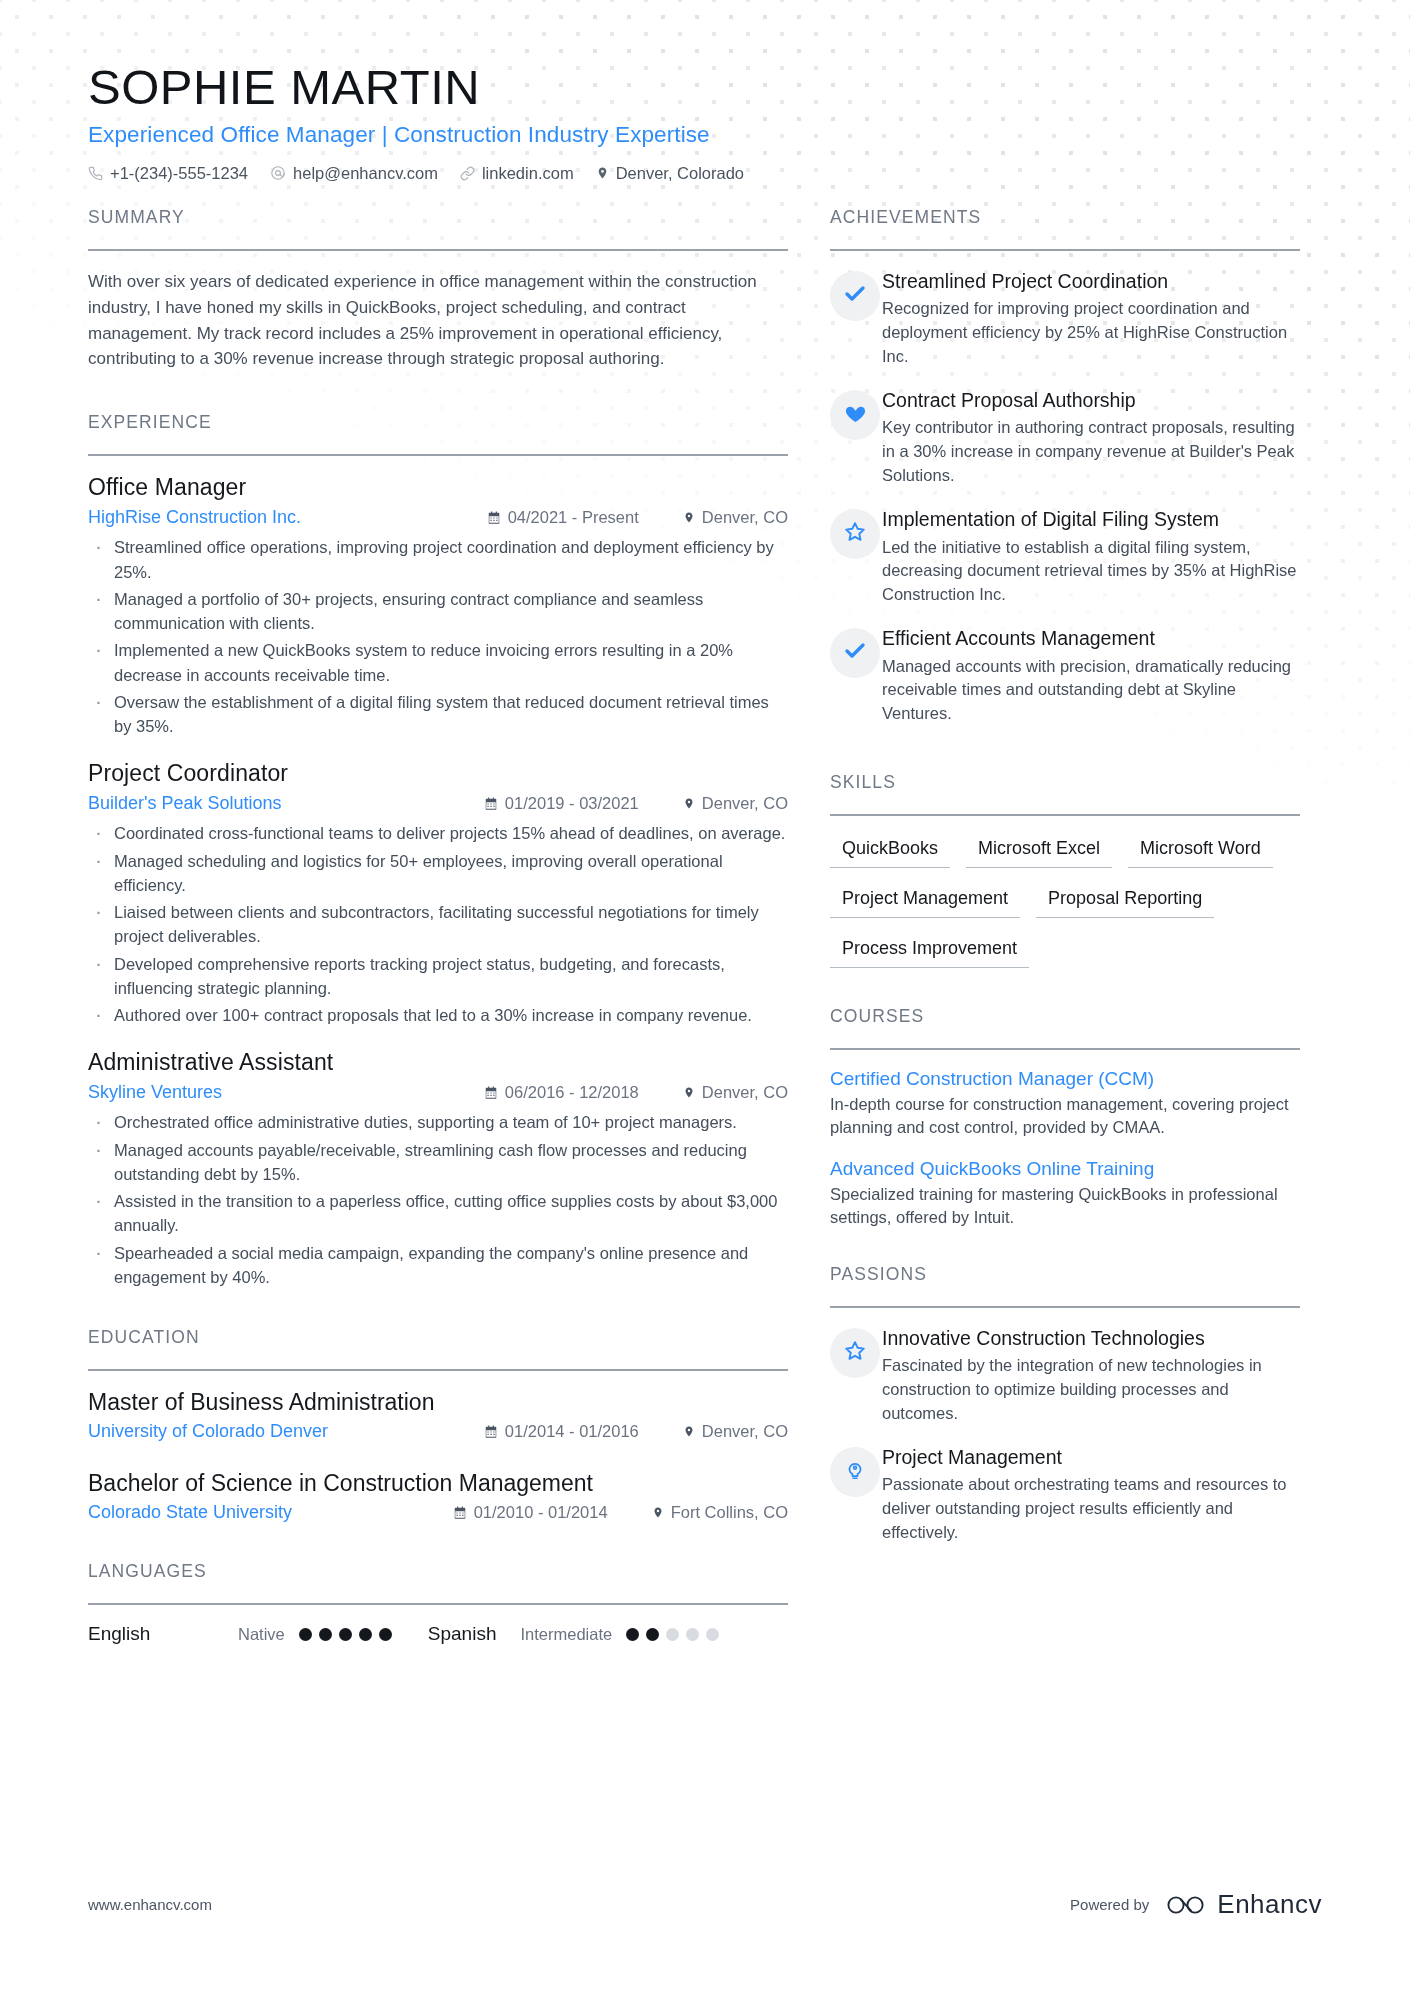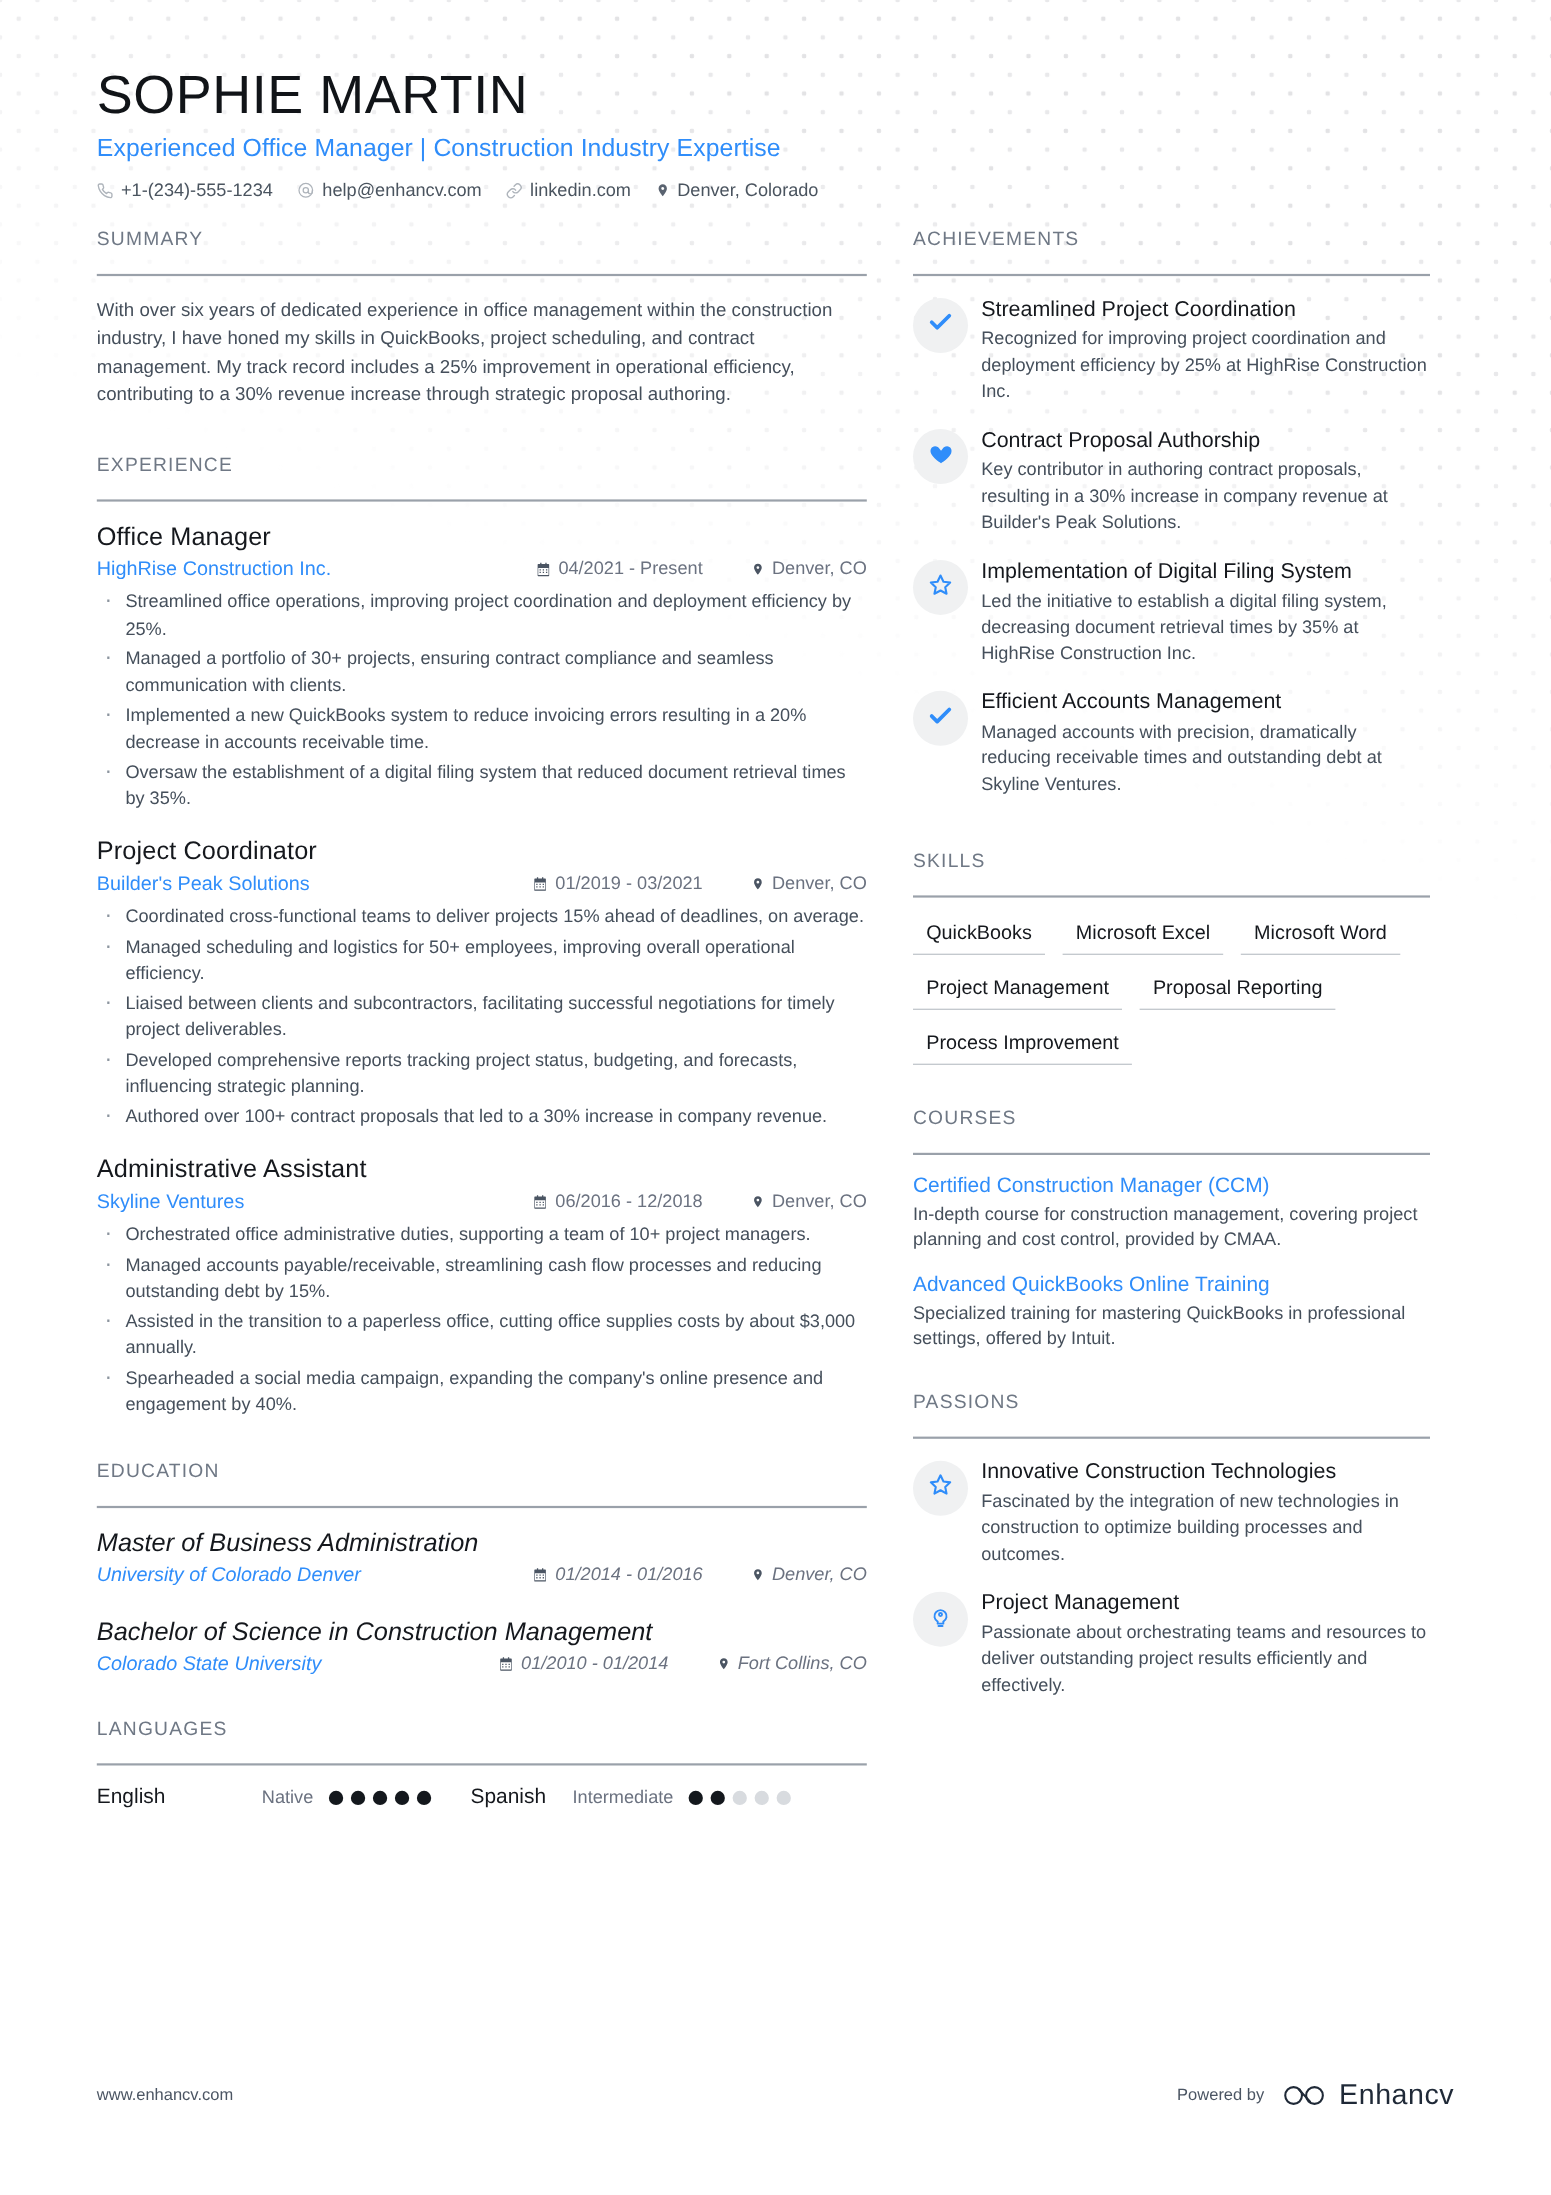--- a/index.html
+++ b/index.html
@@ -66,37 +66,37 @@
   .bullets{ list-style:none; }
   .bullets li{
     position:relative; padding-left:26px; font-size:16.5px; line-height:1.47;
     color:#454f5b; margin-bottom:3px;
   }
   .bullets li:before{
     content:"·"; position:absolute; left:7px; top:-4px; font-size:21px; color:#8b949e;
   }
 
   
-  .edu{ margin-bottom:12px;font-style:italic; }
+  .edu{ margin-bottom:12px; }
   .edu-degree{ font-size:23px; color:#15181d; margin-bottom:5px; }
   .edu-meta{ display:flex; align-items:center; }
   .edu-school{ font-size:18px; color:#2f8dfa; }
 
   
   .lang-row{ display:flex; align-items:center; gap:0; margin-top:4px; }
   .lang-block{ display:flex; align-items:center; }
   .lang-name{ font-size:19px; color:#15181d; width:150px; }
   .lang-level{ font-size:16.5px; color:#6b7280; margin-right:14px; }
   .dots{ display:flex; gap:7px; align-items:center; }
   .dot{ width:13px; height:13px; border-radius:50%; background:#14181d; }
   .dot.off{ background:#d8dbdf; }
   .lang-gap{ width:36px; }
 
   
-  .ach{ display:flex; gap:12px; margin-bottom:20px; align-items:flex-start; }
+  .ach{ display:flex; gap:2px; margin-bottom:20px; align-items:flex-start; }
   .badge{
     width:50px; height:50px; flex:0 0 50px; border-radius:50%;
     background:#f0f1f2; display:flex; align-items:center; justify-content:center;
     margin-top:2px;
   }
   .ach-body{ flex:1; }
   .ach-title{ font-size:19.5px; color:#15181d; line-height:1.25; margin-bottom:4px; }
   .ach-desc{ font-size:16.5px; line-height:1.43; color:#454f5b; }
 
   

